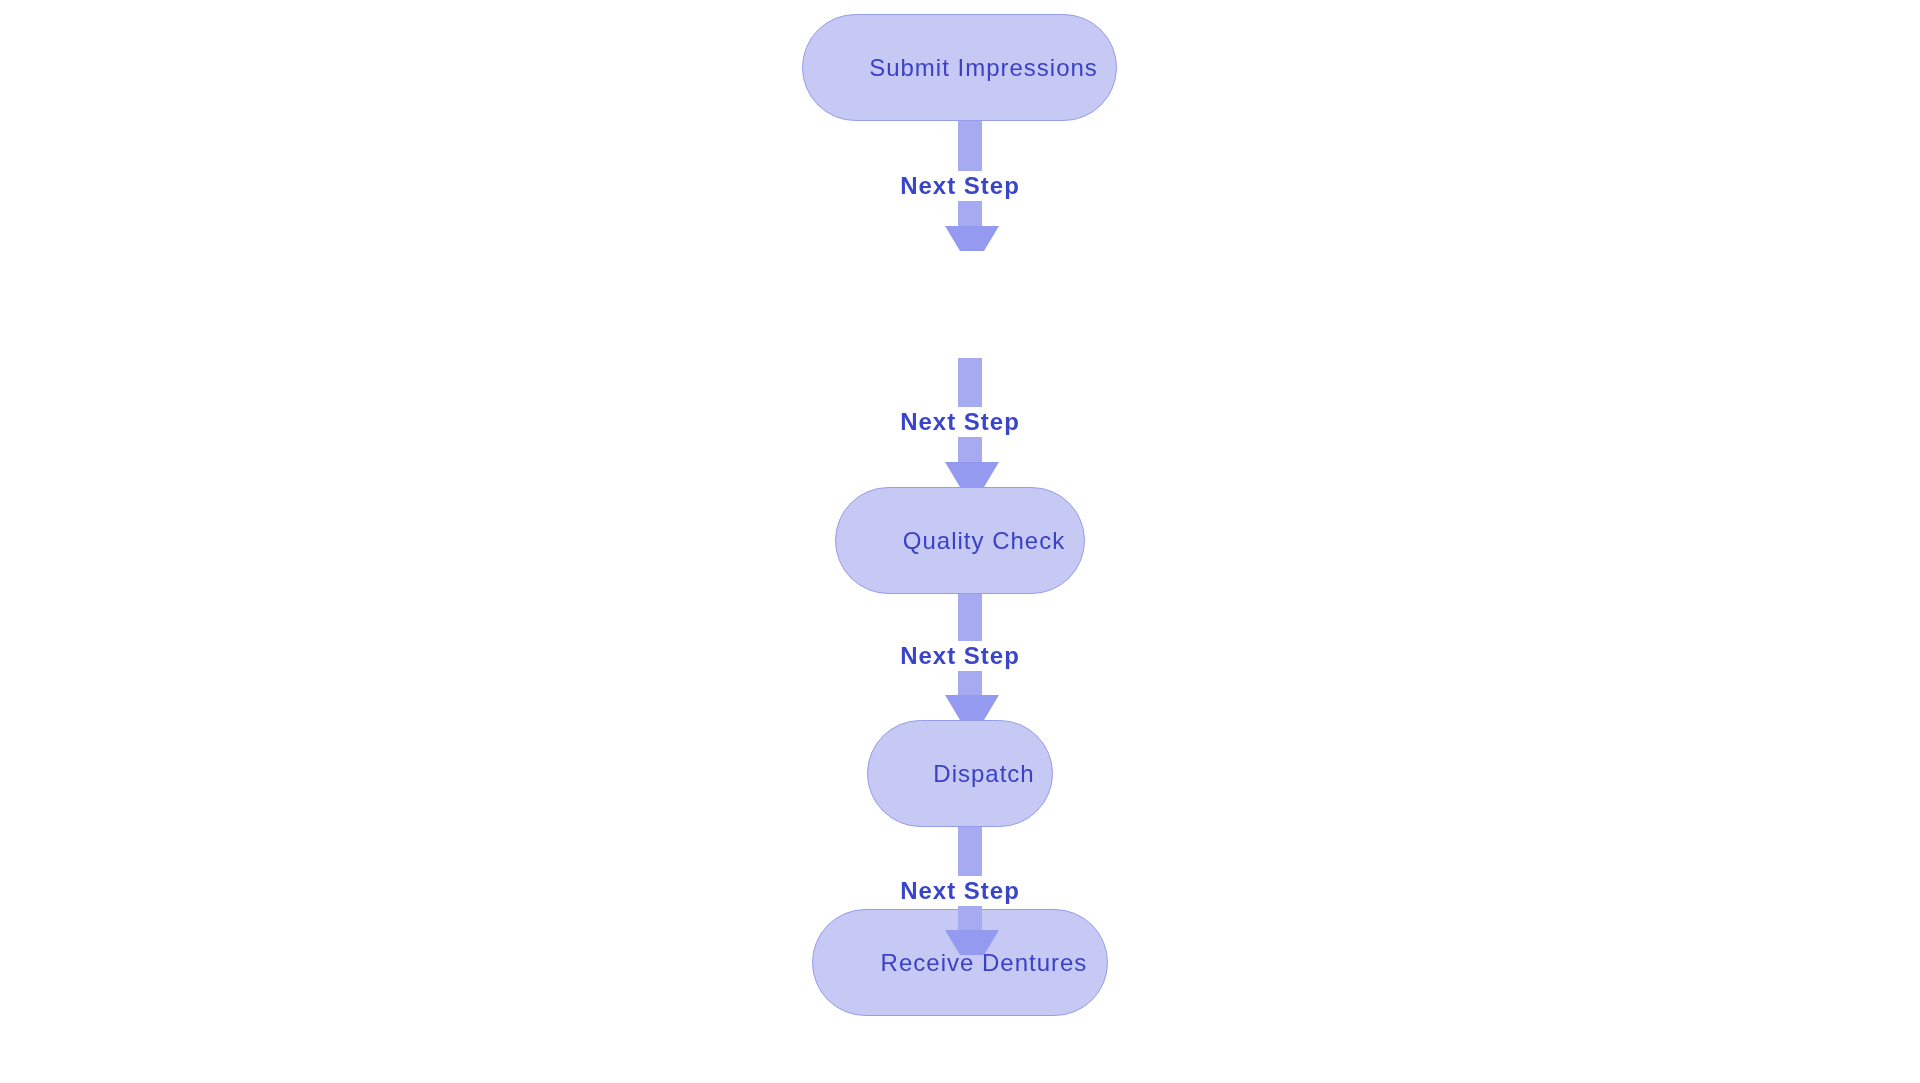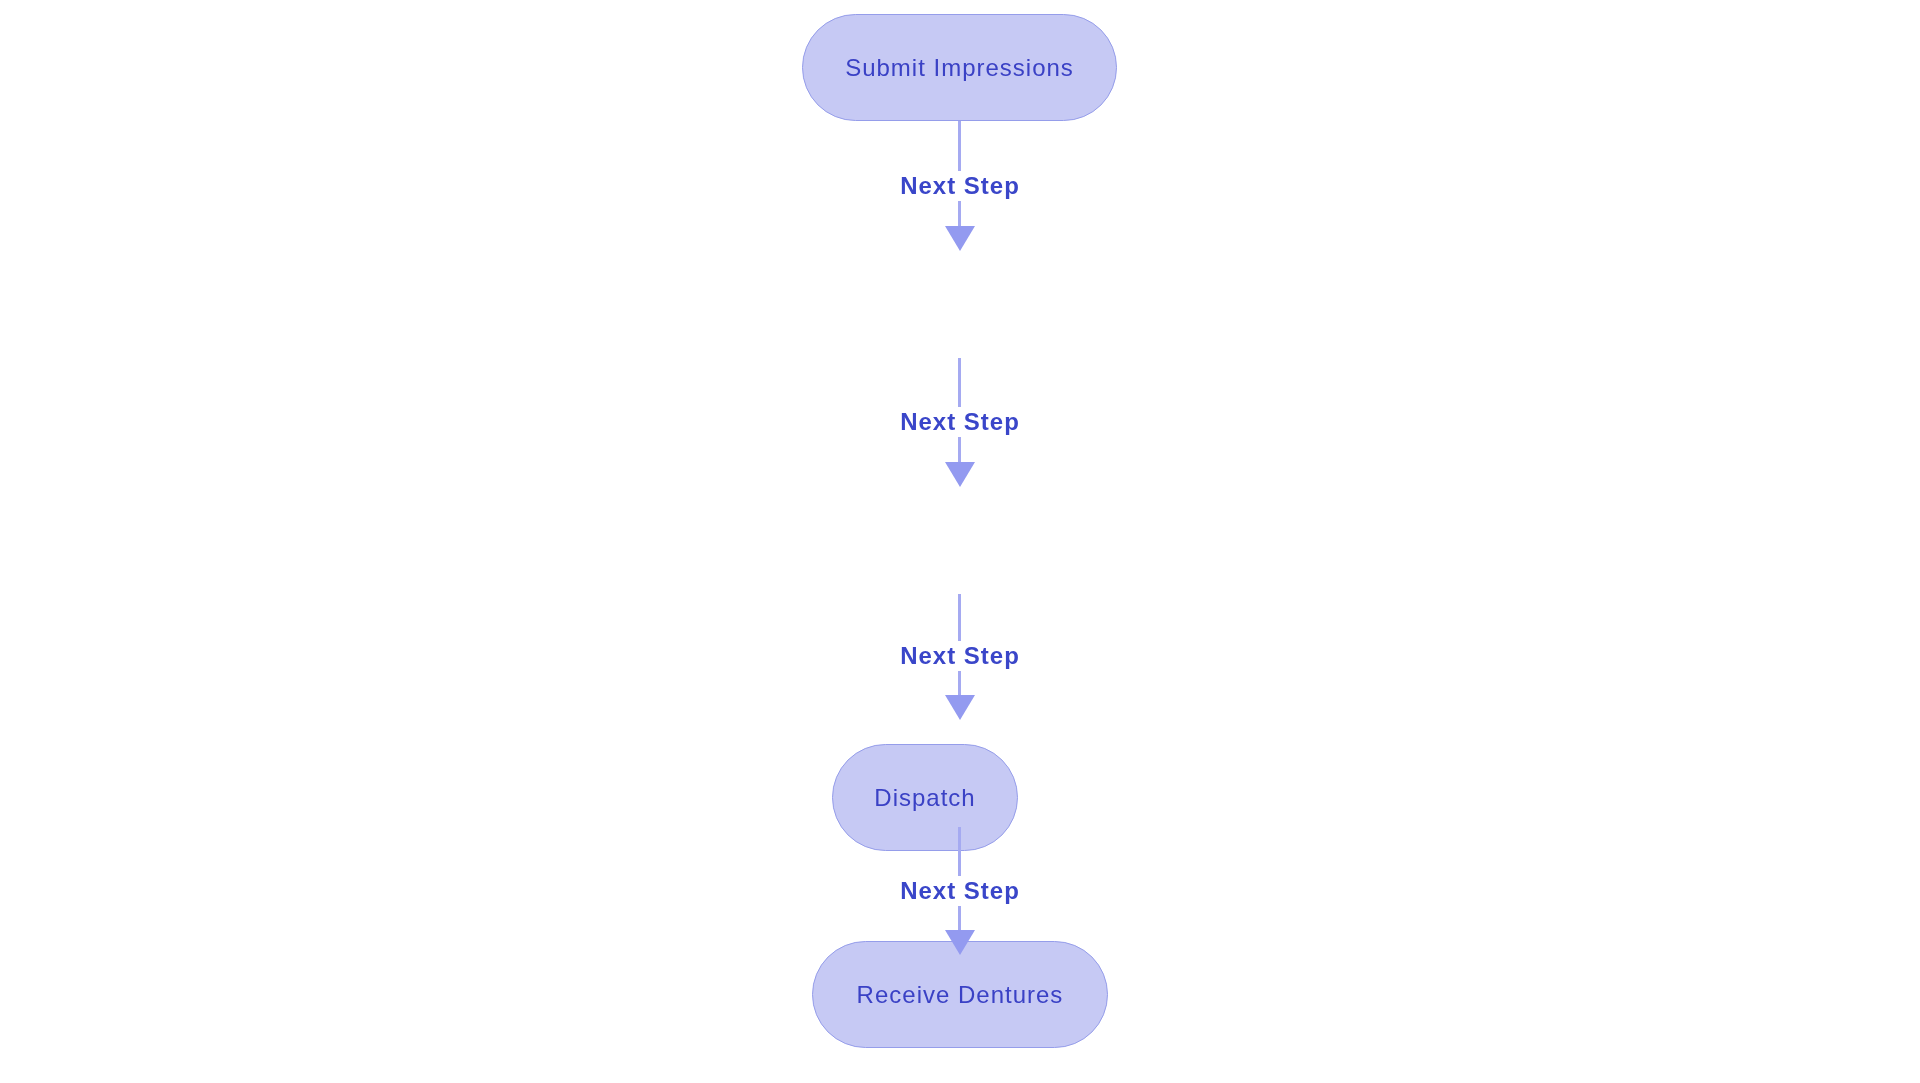--- a/index.html
+++ b/index.html
@@ -4,21 +4,21 @@
 <style>
   :root {
     --node-fill: #c6c9f4;
     --node-border: #959dea;
     --node-text: #3a41c5;
     --edge-line: #a5aaf1;
     --arrowhead: #939af0;
     --label-text: #3a46c9;
     --canvas-bg: #ffffff;
   }
-  * { box-sizing: border-box; }
+  * { box-sizing: border-box; padding-left: 24px; }
   html, body {
     margin: 0;
     padding: 0;
     width: 1920px;
     height: 1083px;
     background: var(--canvas-bg);
     font-family: "Liberation Sans", "DejaVu Sans", sans-serif;
     overflow: hidden;
   }
   .canvas {
@@ -39,22 +39,22 @@
     color: var(--node-text);
     font-size: 24px;
     font-weight: 500;
     letter-spacing: 1px;
     text-align: center;
     white-space: nowrap;
   }
   .node-1 { left: 802px; top: 14px;  width: 315px; }
   .node-2 { left: 777px; top: 251px; width: 366px; }
   .node-3 { left: 835px; top: 487px; width: 250px; }
-  .node-4 { left: 832px; top: 720px; width: 186px; margin-top: 24px; }
-  .node-5 { left: 812px; top: 941px; width: 296px; justify-content: center; }
+  .node-4 { left: 867px; top: 720px; width: 186px; }
+  .node-5 { left: 812px; top: 909px; width: 296px; justify-content: center; }
 
   .edge-line {
     position: absolute;
     left: 958px;
     width: 3px;
     background: var(--edge-line);
   }
   .edge-line-1 { top: 121px; height: 105px; }
   .edge-line-2 { top: 358px; height: 104px; }
   .edge-line-3 { top: 594px; height: 101px; }
@@ -92,20 +92,23 @@
   .edge-label-4 { top: 891px; }
 </style>
 </head>
 <body>
 
 <div class="canvas">
 
   <div class="node node-1">
     <span>Submit Impressions</span>
   </div>
+  <div class="node node-3">
+    <span>Quality Check</span>
+  </div>
   <div class="node node-4">
     <span>Dispatch</span>
   </div>
   <div class="node node-5">
     <span>Receive Dentures</span>
   </div>
 
   <div class="edge-line edge-line-1"></div>
   <div class="arrowhead arrowhead-1"></div>
   <div class="edge-label edge-label-1">Next Step</div>

